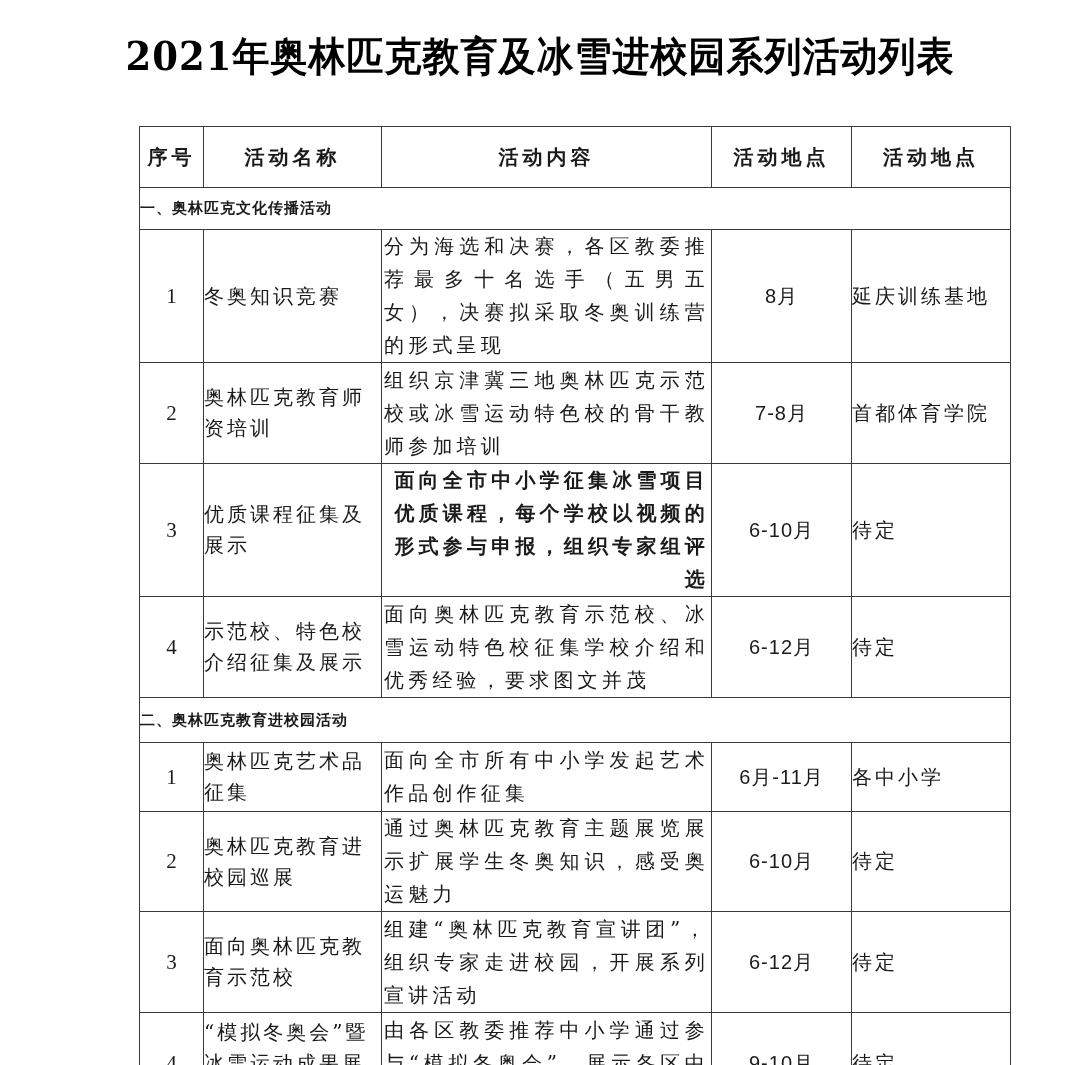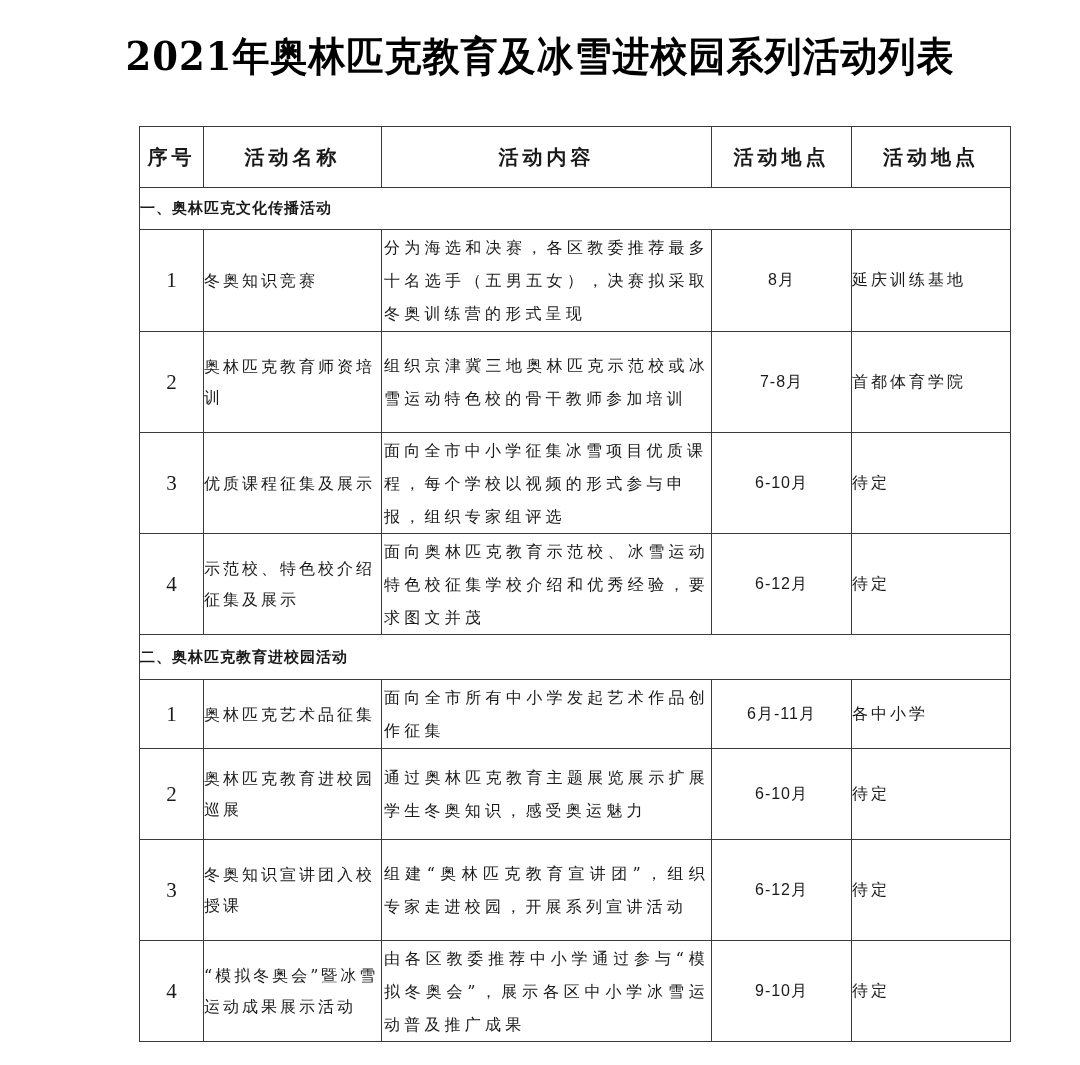--- a/index.html
+++ b/index.html
@@ -6,27 +6,27 @@
   body { width: 1080px; height: 1065px; position: relative; overflow: hidden;
          font-family: "DejaVu Serif", "Liberation Serif", serif; color: #1a1a1a; }
   .title { position: absolute; left: 0; top: 32px; width: 1080px; text-align: center;
            font-family: "DejaVu Serif", serif; font-weight: bold; font-size: 37px;
            letter-spacing: 1px; color: #000; transform: scaleY(1.08); }
   table.activities { position: absolute; left: 139px; top: 126px; width: 871px;
                      border-collapse: collapse; table-layout: fixed; }
   table.activities td, table.activities th { border: 1.5px solid #3a3a3a; padding: 0; margin-top: 36px; }
   th { font-weight: bold; font-size: 20px; height: 60px; text-align: center;
        font-family: "DejaVu Sans", sans-serif; letter-spacing: 4px; }
-  td { font-size: 16px; }
+  td { font-size: 20px; }
   .section td { font-weight: bold; font-family: "DejaVu Sans", sans-serif;
                 font-size: 15px; height: 41px; padding-left: 2px; letter-spacing: 1px; }
   .num { text-align: center; font-family: "Liberation Serif", serif; font-size: 21px; }
   .name { line-height: 31px; letter-spacing: 3px; padding: 0 2px; }
   .content { line-height: 33px; letter-spacing: 4.2px; padding: 0 2px !important; text-align: justify; }
-  .content.centered { text-align: left; }
+  .content.centered { text-align: right; font-weight: bold; }
   .time { text-align: center; letter-spacing: 1px; font-family: Liberation Sans, sans-serif; }
   .place { letter-spacing: 3px; }
 </style>
 </head>
 <body>
 
 <div class="title">2021年奥林匹克教育及冰雪进校园系列活动列表</div>
 
 <table class="activities">
   <colgroup>
@@ -89,21 +89,21 @@
     </tr>
     <tr style="height:91px">
       <td class="num">2</td>
       <td class="name">奥林匹克教育进校园巡展</td>
       <td class="content">通过奥林匹克教育主题展览展示扩展学生冬奥知识，感受奥运魅力</td>
       <td class="time">6-10月</td>
       <td class="place">待定</td>
     </tr>
     <tr style="height:101px">
       <td class="num">3</td>
-      <td class="name">冬奥知识宣讲团入校授课</td>
+      <td class="name">面向奥林匹克教育示范校</td>
       <td class="content">组建“奥林匹克教育宣讲团”，组织专家走进校园，开展系列宣讲活动</td>
       <td class="time">6-12月</td>
       <td class="place">待定</td>
     </tr>
     <tr style="height:101px">
       <td class="num">4</td>
       <td class="name">“模拟冬奥会”暨冰雪运动成果展示活动</td>
       <td class="content">由各区教委推荐中小学通过参与“模拟冬奥会”，展示各区中小学冰雪运动普及推广成果</td>
       <td class="time">9-10月</td>
       <td class="place">待定</td>

